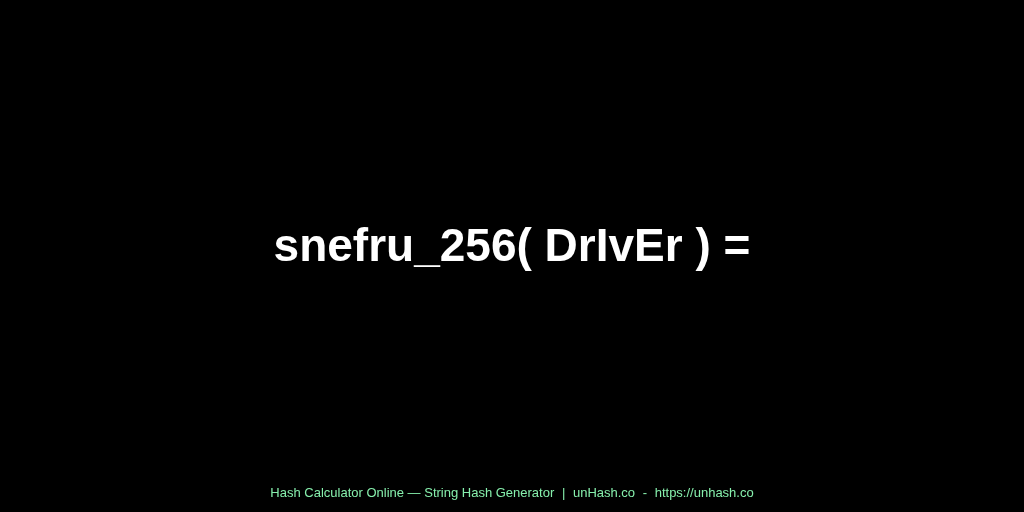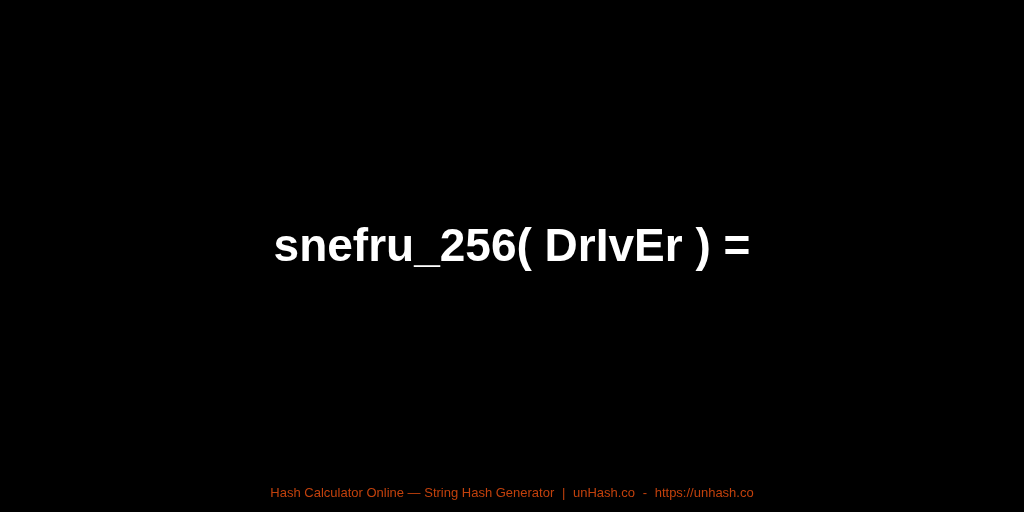--- a/index.html
+++ b/index.html
@@ -40,21 +40,21 @@
       font-size: 23px;
       font-weight: normal;
       text-align: center;
       letter-spacing: 0.5px;
     }
     .footer {
       position: absolute;
       bottom: 12px;
       width: 100%;
       text-align: center;
-      color: #c2410c;
+      color: #86efac;
       font-size: 13px;
     }
     .footer-text {
       display: inline;
     }
     .footer-sep {
       margin: 0 4px;
     }
   </style>
 </head>

